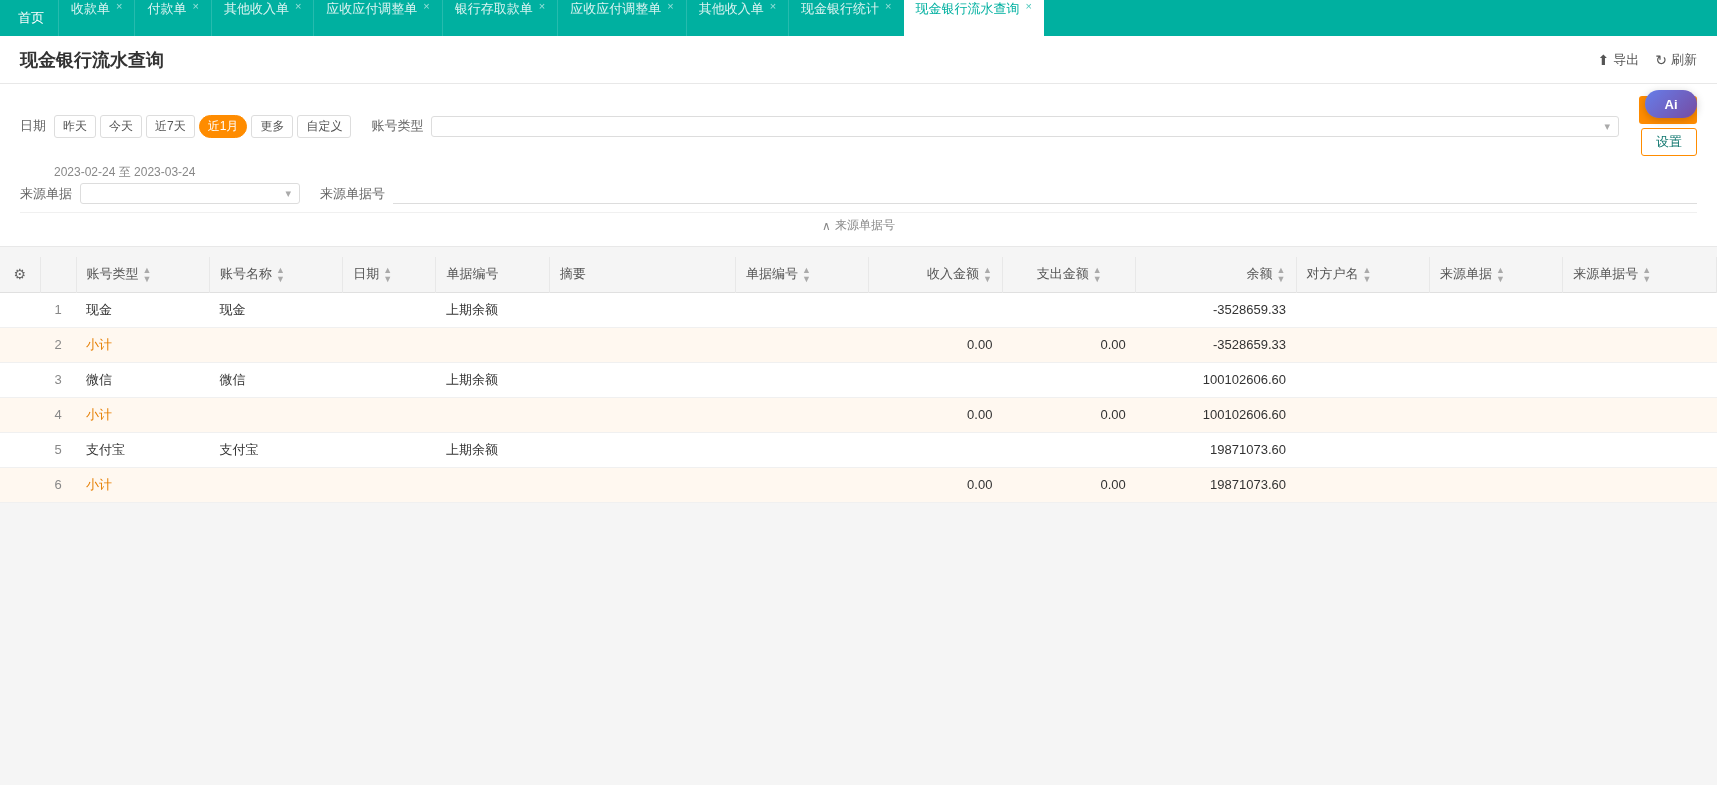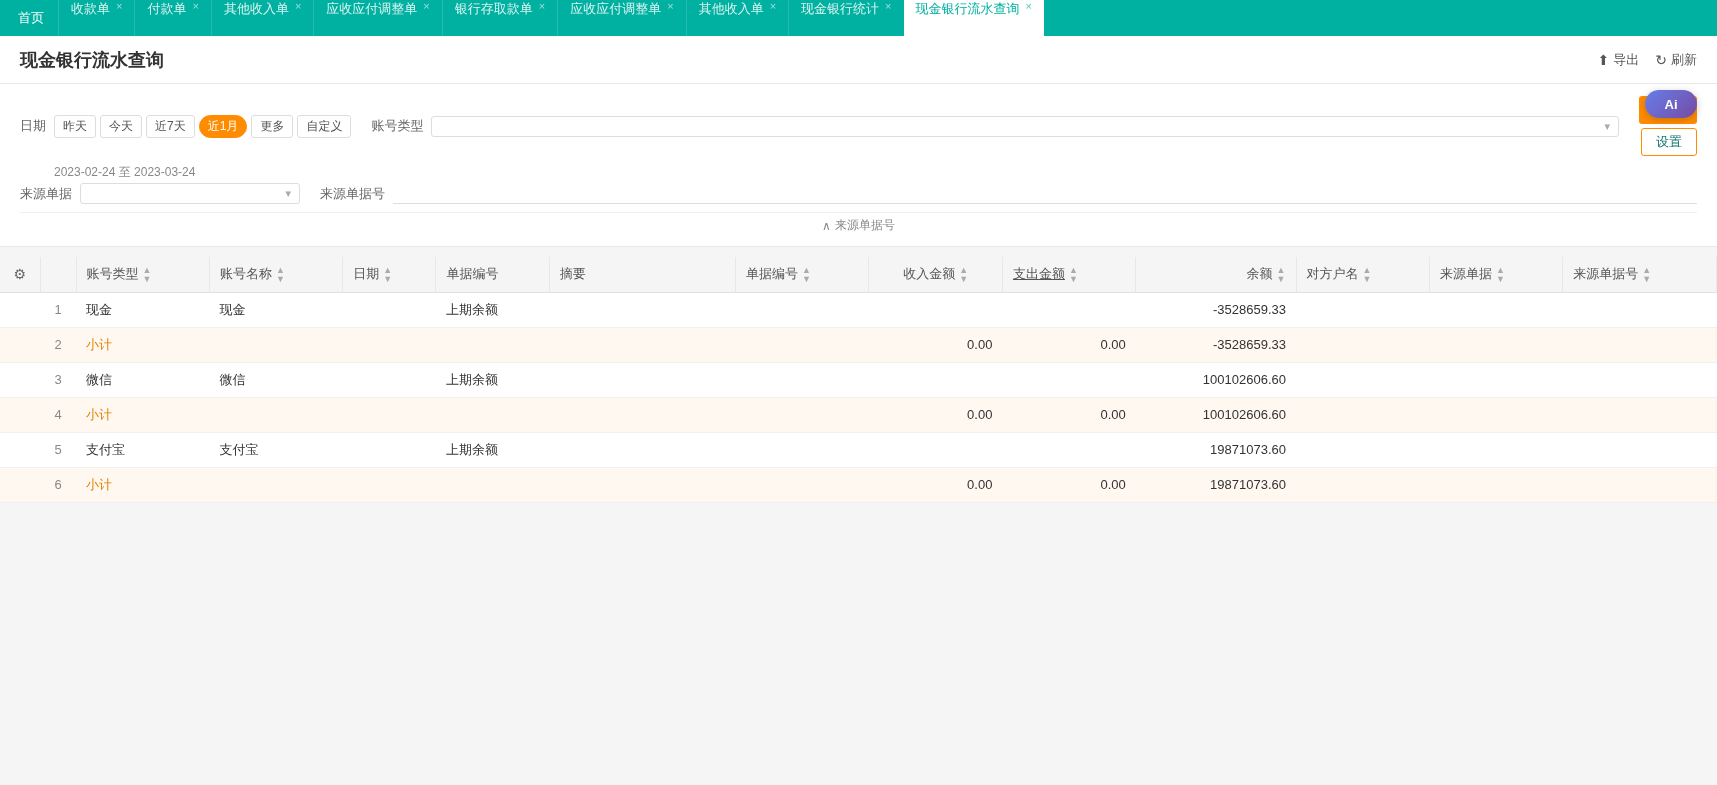--- a/index.html
+++ b/index.html
@@ -422,27 +422,27 @@
             </span>
         </th>
         <th>单据编号</th>
         <th style="min-width:120px;">摘要</th>
         <th>
           单据编号<span class="sort-icons">
               <span>▲</span>
               <span>▼</span>
             </span>
         </th>
+        <th style="text-align:right;">
+          收入金额<span class="sort-icons">
+              <span>▲</span>
+              <span>▼</span>
+            </span>
+        </th>
         <th style="text-align:center;">
-          收入金额<span class="sort-icons">
-              <span>▲</span>
-              <span>▼</span>
-            </span>
-        </th>
-        <th style="text-align:left;text-decoration:underline;">
           支出金额<span class="sort-icons">
               <span>▲</span>
               <span>▼</span>
             </span>
         </th>
         <th style="text-align:right;">
           余额<span class="sort-icons">
               <span>▲</span>
               <span>▼</span>
             </span>

